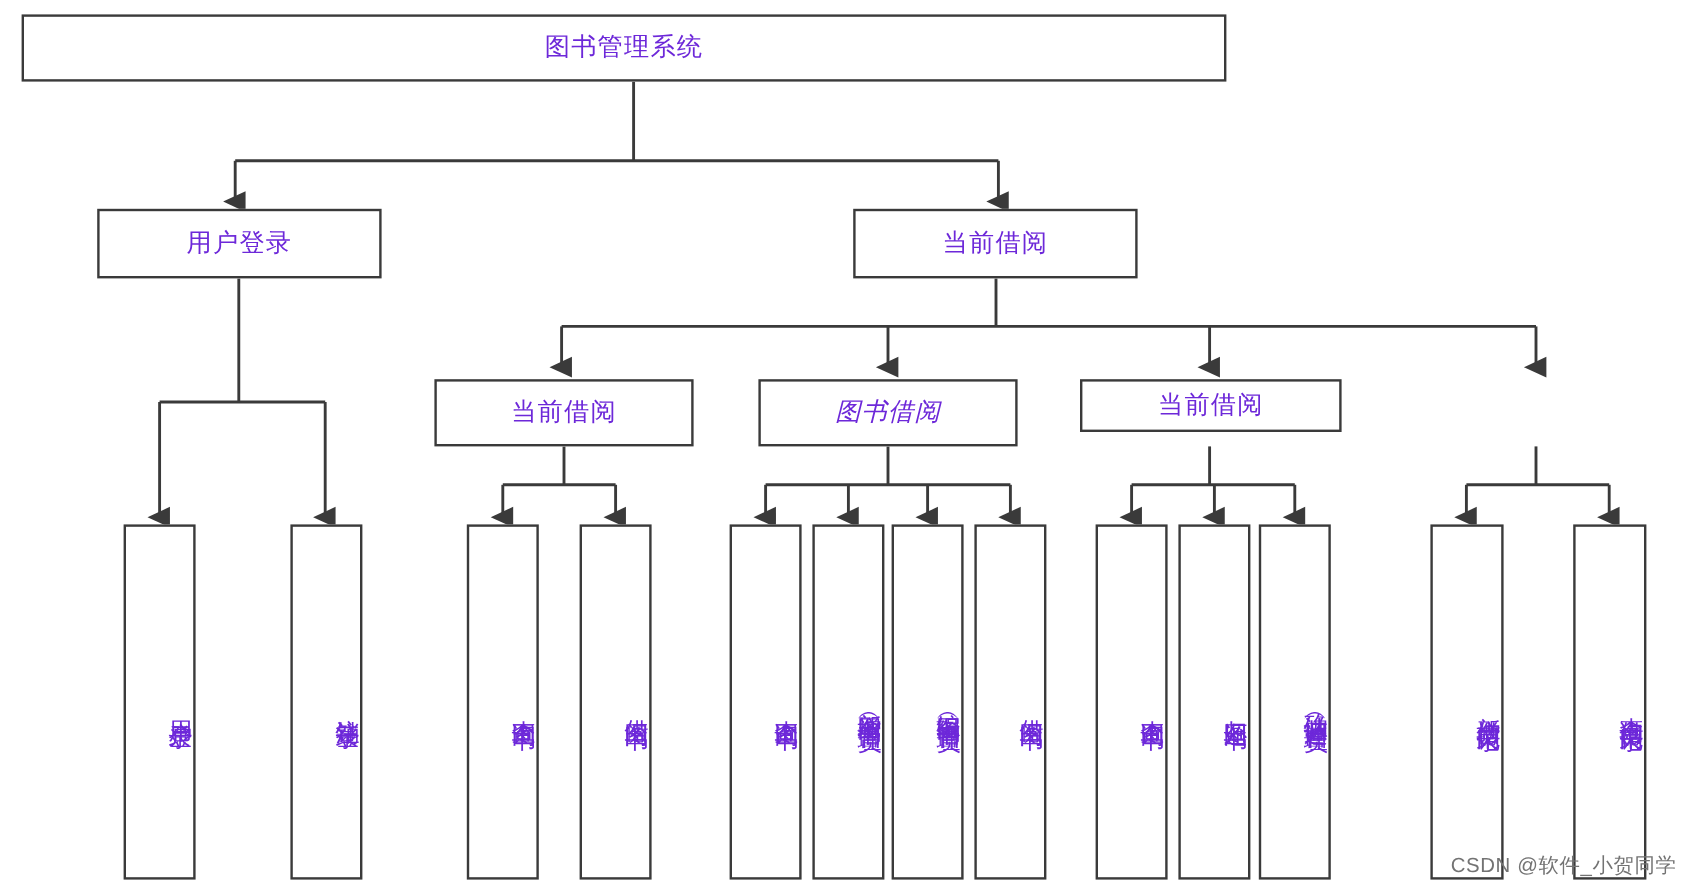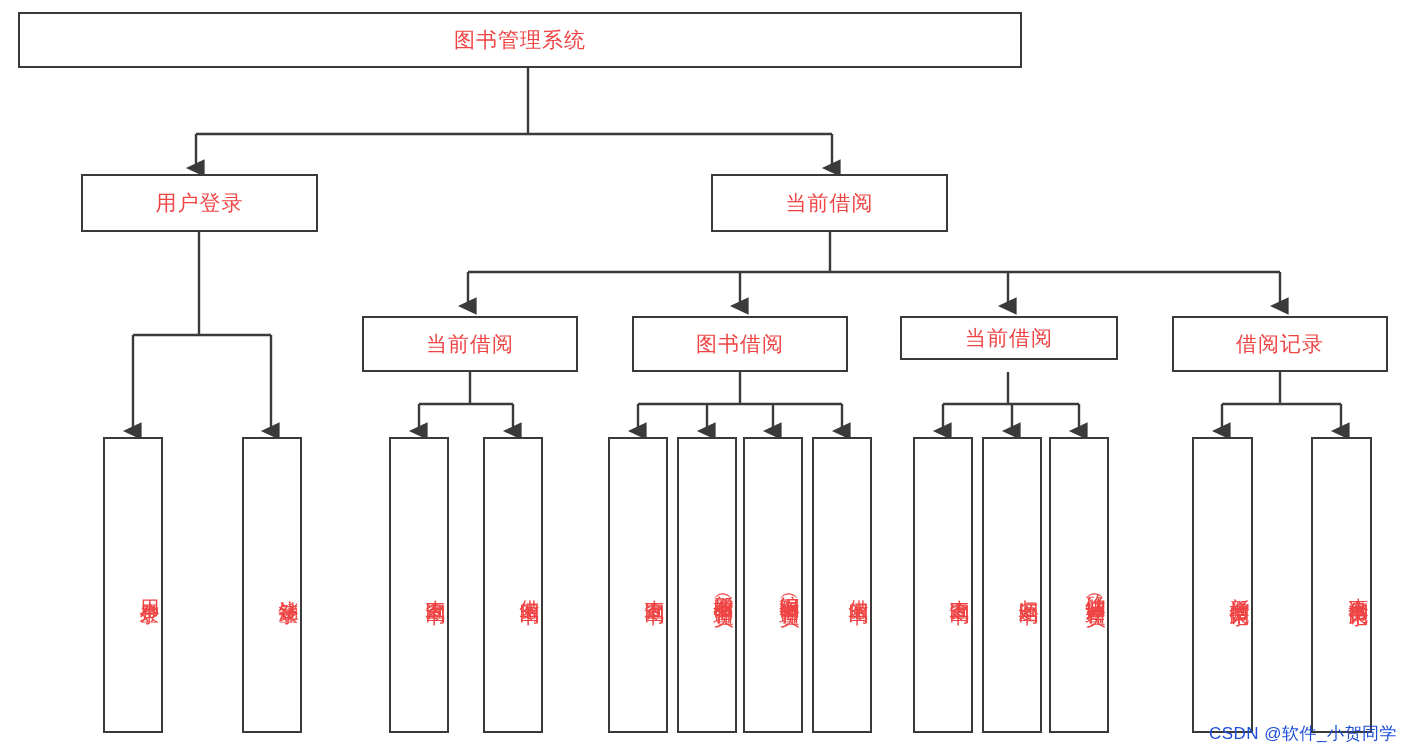--- a/index.html
+++ b/index.html
@@ -27,21 +27,21 @@
     pointer-events: none;
   }
   .node {
     position: absolute;
     box-sizing: border-box;
     background: #ffffff;
     border: 2px solid #3a3a3a;
     display: flex;
     align-items: center;
     justify-content: center;
-    color: #ef4444;
+    color: #6d28d9;
   }
   .node.horizontal {
     font-size: 21px;
     letter-spacing: 1px;
     line-height: 1.2;
   }
   .node.vertical {
     writing-mode: vertical-rl;
     text-orientation: upright;
     font-size: 20px;
@@ -56,23 +56,23 @@
     text-orientation: upright;
     white-space: nowrap;
   }
   .node-label {
     display: block;
     text-align: center;
   }
   #watermark {
     position: absolute;
     right: 8px;
-    bottom: 2px;
+    bottom: 14px;
     font-size: 17px;
-    color: #1d4ed8;
+    color: #737373;
     letter-spacing: 0.5px;
     white-space: nowrap;
     pointer-events: none;
   }
 </style>
 </head>
 <body>
 
 <div id="diagram-root">
 
@@ -136,31 +136,28 @@
   </div>
 
   <div class="node horizontal" style="left:711px; top:174px; width:237px; height:58px;">
     <span class="node-label">当前借阅</span>
   </div>
 
   <div class="node horizontal" style="left:362px; top:316px; width:216px; height:56px;">
     <span class="node-label">当前借阅</span>
   </div>
 
-  <div class="node horizontal" style="left:632px; top:316px; width:216px; height:56px;">
+  <div class="node horizontal" style="left:632px; top:316px; width:216px; height:56px;font-style:italic;">
     <span class="node-label">图书借阅</span>
   </div>
 
   <div class="node horizontal" style="left:900px; top:316px; width:218px; height:44px;">
     <span class="node-label">当前借阅</span>
   </div>
 
-  <div class="node horizontal" style="left:1172px; top:316px; width:216px; height:56px;">
-    <span class="node-label">借阅记录</span>
-  </div>
 
   <div class="node vertical" style="left:103px; top:437px; width:60px; height:296px;">
     <span class="node-label">用户登录</span>
   </div>
 
   <div class="node vertical" style="left:242px; top:437px; width:60px; height:296px;">
     <span class="node-label">注销登录</span>
   </div>
 
   <div class="node vertical" style="left:389px; top:437px; width:60px; height:296px;">

